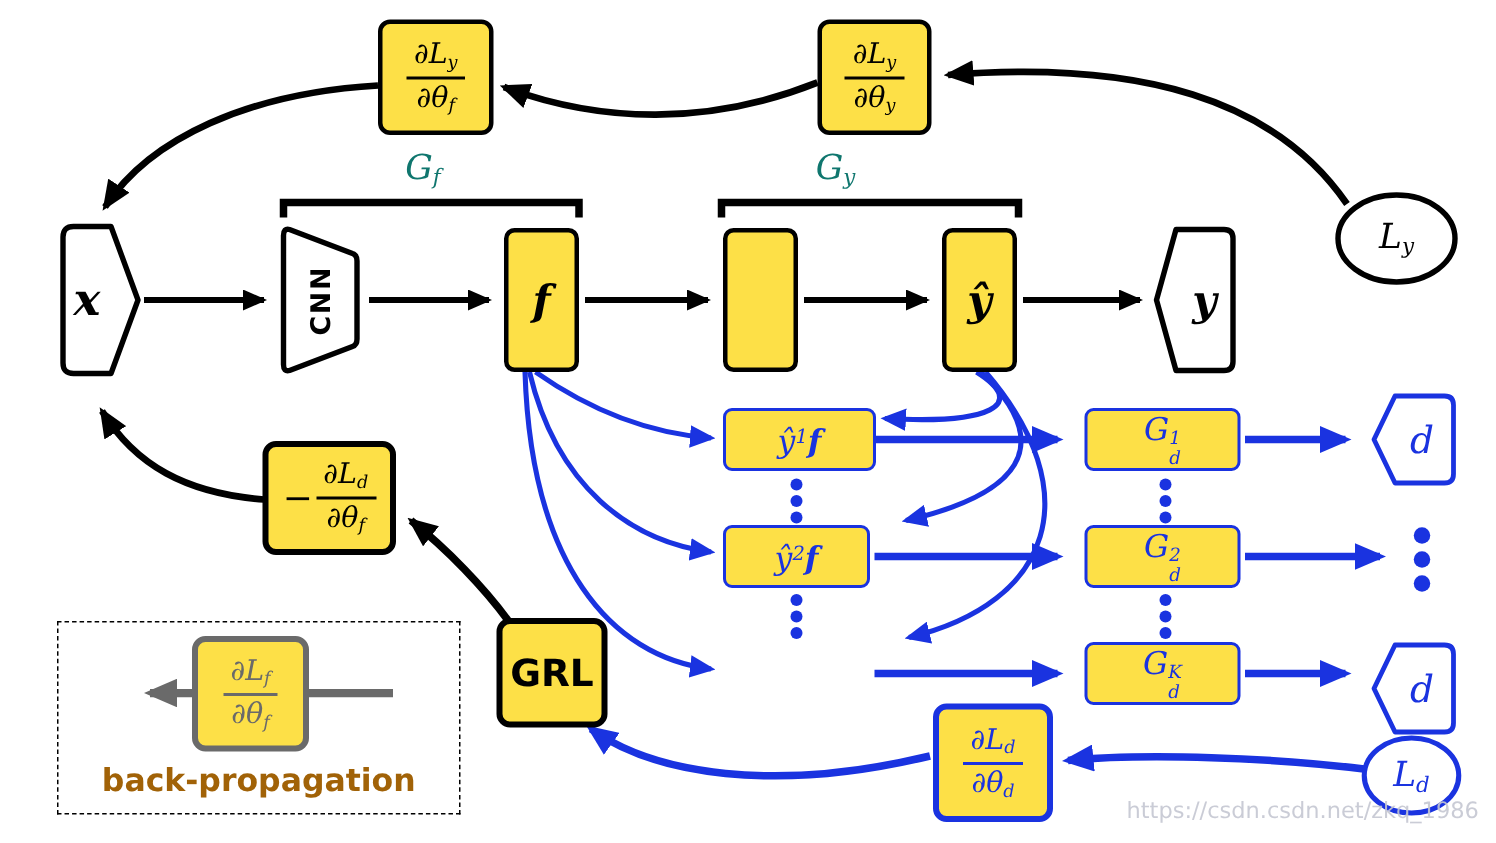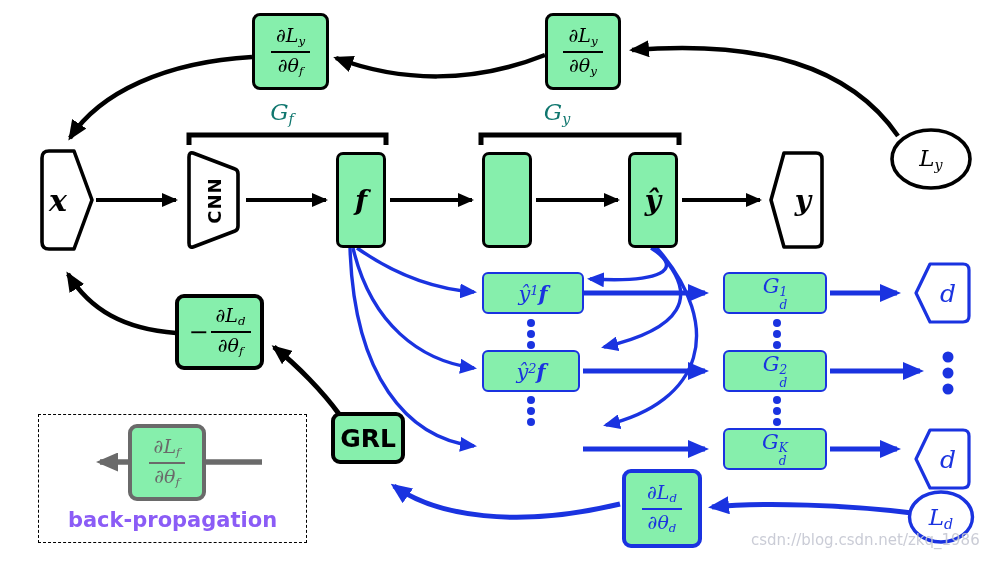--- a/index.html
+++ b/index.html
@@ -1,20 +1,20 @@
 <!DOCTYPE html>
 <html><head>
 <meta charset="utf-8">
 <style>
   html,body{margin:0;padding:0;background:#ffffff;}
   #stage{position:relative;width:997px;height:562px;background:#fff;overflow:hidden;
          font-family:"DejaVu Serif",serif;}
   #arrows{position:absolute;left:0;top:0;z-index:1;}
   .node{position:absolute;z-index:2;display:flex;align-items:center;justify-content:center;
-        background:#86efac;box-sizing:border-box;}
+        background:#fde047;box-sizing:border-box;}
   .shape{position:absolute;z-index:2;background:transparent;}
   .shape svg{position:absolute;left:0;top:0;}
   .shape .cap{position:absolute;z-index:3;width:100%;height:100%;display:flex;
               align-items:center;justify-content:center;box-sizing:border-box;}
   .rectnode{border:3.5px solid #000;border-radius:8px;}
   .bluebox{border:2.8px solid #1a33e0;border-radius:6px;color:#1a33e0;}
   .blueboxthick{border:4px solid #1a33e0;border-radius:9px;color:#1a33e0;}
   .blackboxthick{border:4px solid #000;border-radius:9px;color:#000;}
   .graybox{border:4.5px solid #6a6a6a;border-radius:9px;color:#6a6a6a;}
   .mathbf{font-style:italic;font-weight:700;font-size:28px;color:#000;}
@@ -26,21 +26,21 @@
   .frac{display:inline-block;text-align:center;font-style:italic;font-size:19px;line-height:1.15;}
   .frac .num{display:block;padding:0 5px 2px;border-bottom:2.2px solid currentColor;}
   .frac .den{display:block;padding:2px 5px 0;}
   .minus{font-size:24px;font-style:normal;margin-right:2px;}
   .sans{font-family:"DejaVu Sans","Liberation Sans",sans-serif;}
   .grouplabel{position:absolute;z-index:2;display:flex;align-items:center;justify-content:center;
               font-style:italic;font-size:23px;color:#0f766e;}
   .cnn-text{transform:rotate(-90deg);font-weight:700;font-size:18px;letter-spacing:1px;color:#000;}
   .legendbox{position:absolute;z-index:2;border:1.6px dashed #000;background:transparent;box-sizing:border-box;}
   .caption{position:absolute;z-index:2;display:flex;align-items:center;justify-content:center;
-           font-weight:700;font-size:21px;color:#8b5cf6;}
+           font-weight:700;font-size:21px;color:#a16207;}
   .watermark{position:absolute;z-index:5;font-size:15px;color:rgba(196,198,210,0.9);
              font-family:"DejaVu Sans","Liberation Sans",sans-serif;white-space:nowrap;}
 </style>
 </head>
 <body>
 
 <div id="stage">
 
   <svg id="arrows" width="997" height="562" viewBox="0 0 997 562">
     <defs>
@@ -233,21 +233,21 @@
   </div>
 
   <div class="node blackboxthick" style="left:175px;top:294px;width:89px;height:76px;">
     <span class="minus">−</span>
     <span class="frac">
       <span class="num"><span>∂L</span><span class="sb">d</span></span>
       <span class="den"><span>∂θ</span><span class="sb">f</span></span>
     </span>
   </div>
 
-  <div class="node blackboxthick sans" style="left:331px;top:412px;width:74px;height:52px;">
+  <div class="node blackboxthick sans" style="left:331px;top:412px;width:74px;height:73px;">
     <span style="font-weight:700;font-size:25px;">GRL</span>
   </div>
 
   <div class="node blueboxthick" style="left:622px;top:469px;width:80px;height:79px;">
     <span class="frac">
       <span class="num"><span>∂L</span><span class="sb">d</span></span>
       <span class="den"><span>∂θ</span><span class="sb">d</span></span>
     </span>
   </div>
 
@@ -264,15 +264,15 @@
   <div class="node graybox" style="left:128px;top:424px;width:78px;height:77px;">
     <span class="frac">
       <span class="num"><span>∂L</span><span class="sb">f</span></span>
       <span class="den"><span>∂θ</span><span class="sb">f</span></span>
     </span>
   </div>
   <div class="caption sans" style="left:42px;top:504px;width:261px;height:32px;">
     <span>back-propagation</span>
   </div>
 
-  <div class="watermark" style="left:751px;top:531px;">csdn://blog.csdn.net/zkq_1986</div>
+  <div class="watermark" style="left:751px;top:531px;">https://csdn.csdn.net/zkq_1986</div>
 
 </div>
 
 </body></html>

